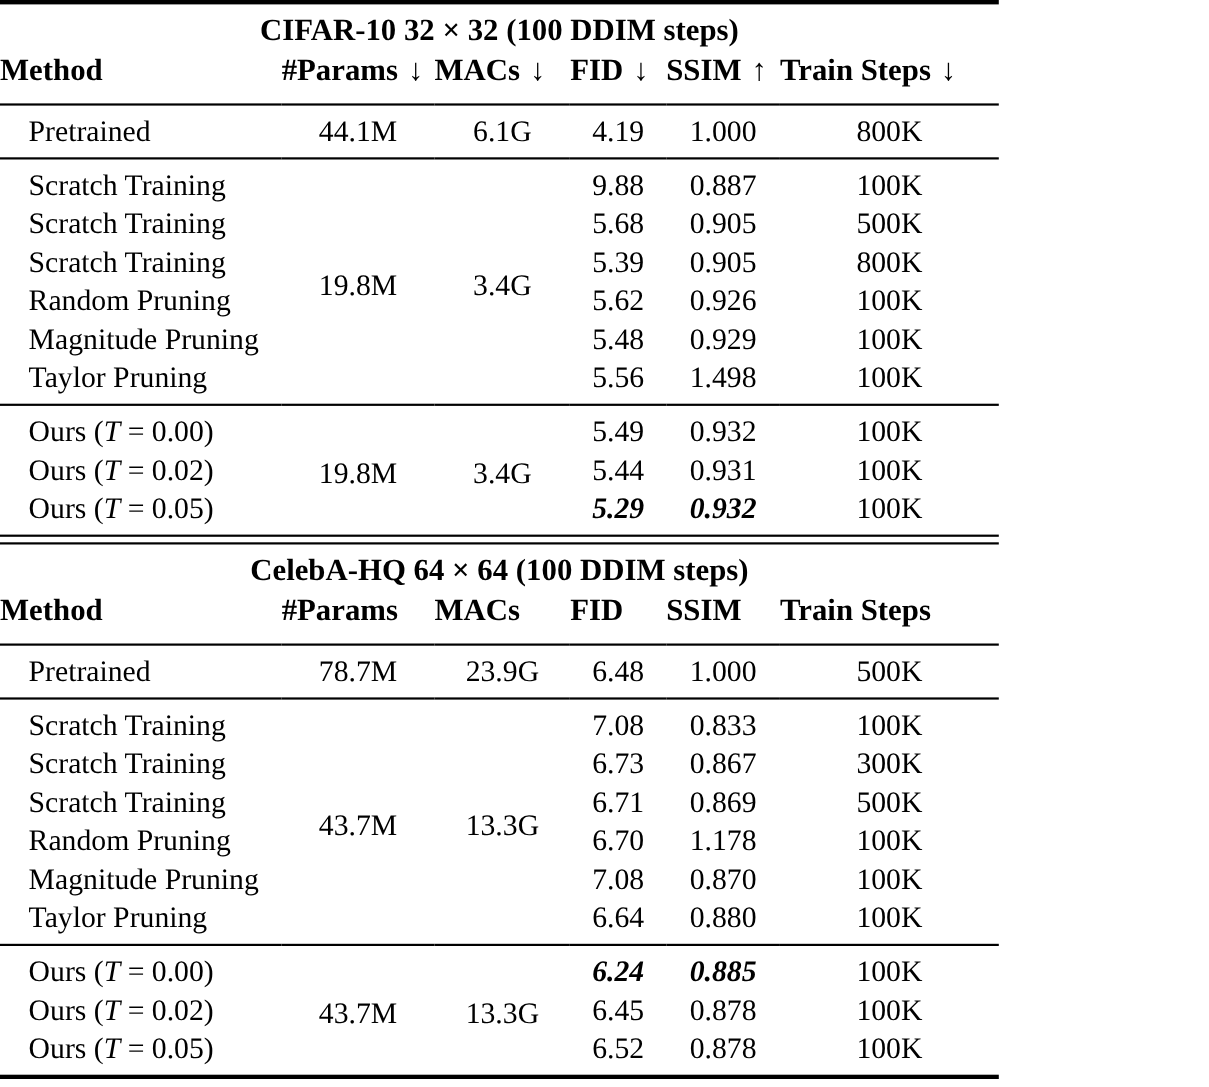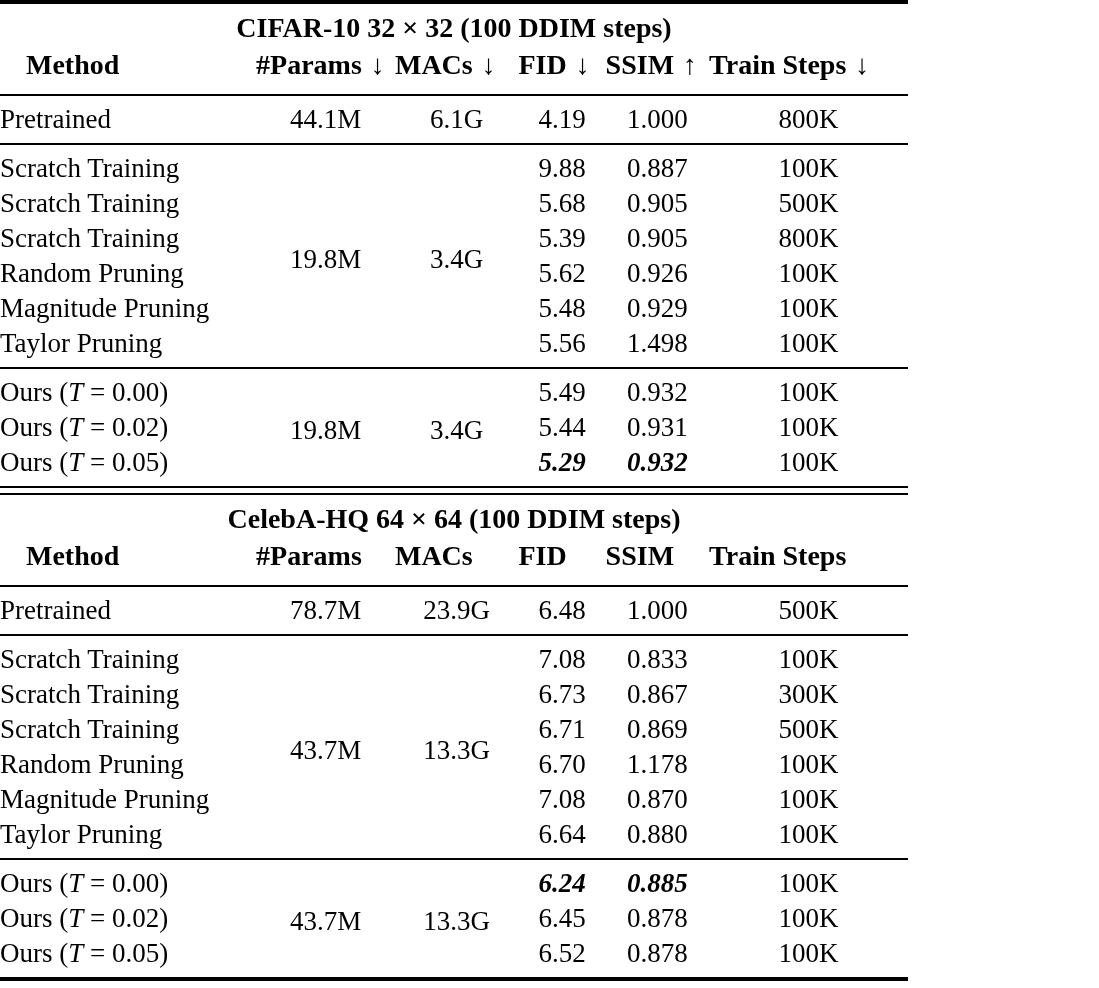--- a/index.html
+++ b/index.html
@@ -43,25 +43,25 @@
     padding: 7px 0 3px 0;
     line-height: 34px;
   }
   tr.head-row th {
     font-weight: bold;
     font-size: 28px;
     text-align: left;
     padding: 0 0 12px 0;
     line-height: 34px;
   }
-  tr.head-row th.h-method { text-align: left; padding-left: 26px; }
+  tr.head-row th.h-method { text-align: left; }
   .arrow { font-weight: normal; margin-left: 9px; }
 
   td { line-height: 35px; }
-  td.method { text-align: left; white-space: nowrap; }
+  td.method { text-align: left; padding-left: 26px; white-space: nowrap; }
   td.num { text-align: center; }
   tbody.sec tr:first-child td, tbody.sec-last tr:first-child td { padding-top: 6px; }
   tbody.sec tr:last-child td,  tbody.sec-last tr:last-child td  { padding-bottom: 6px; }
 
   .b { font-weight: bold; font-style: italic; }
   .cal { font-style: italic; }
 </style>
 </head>
 <body>
 

